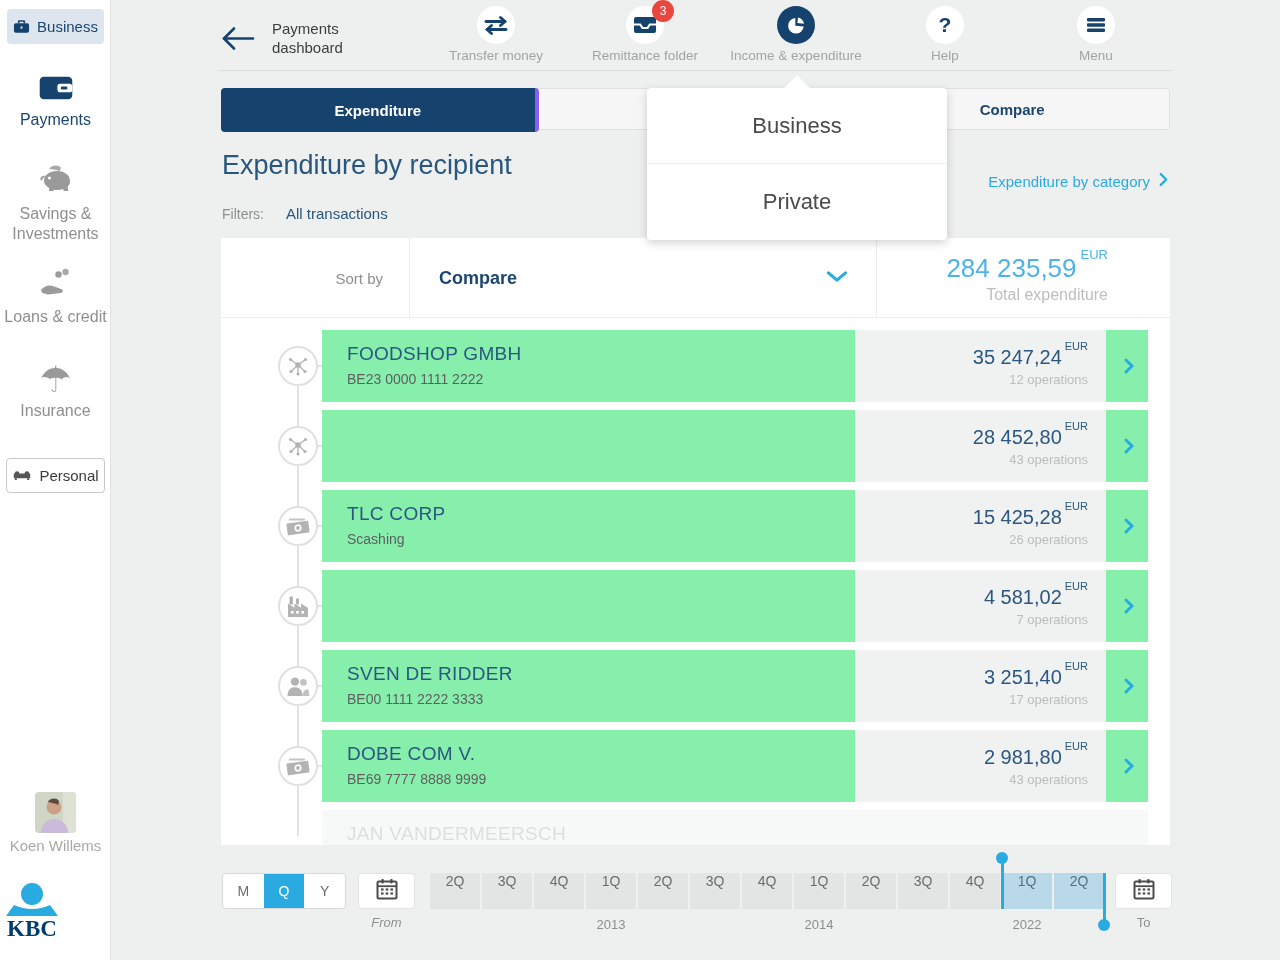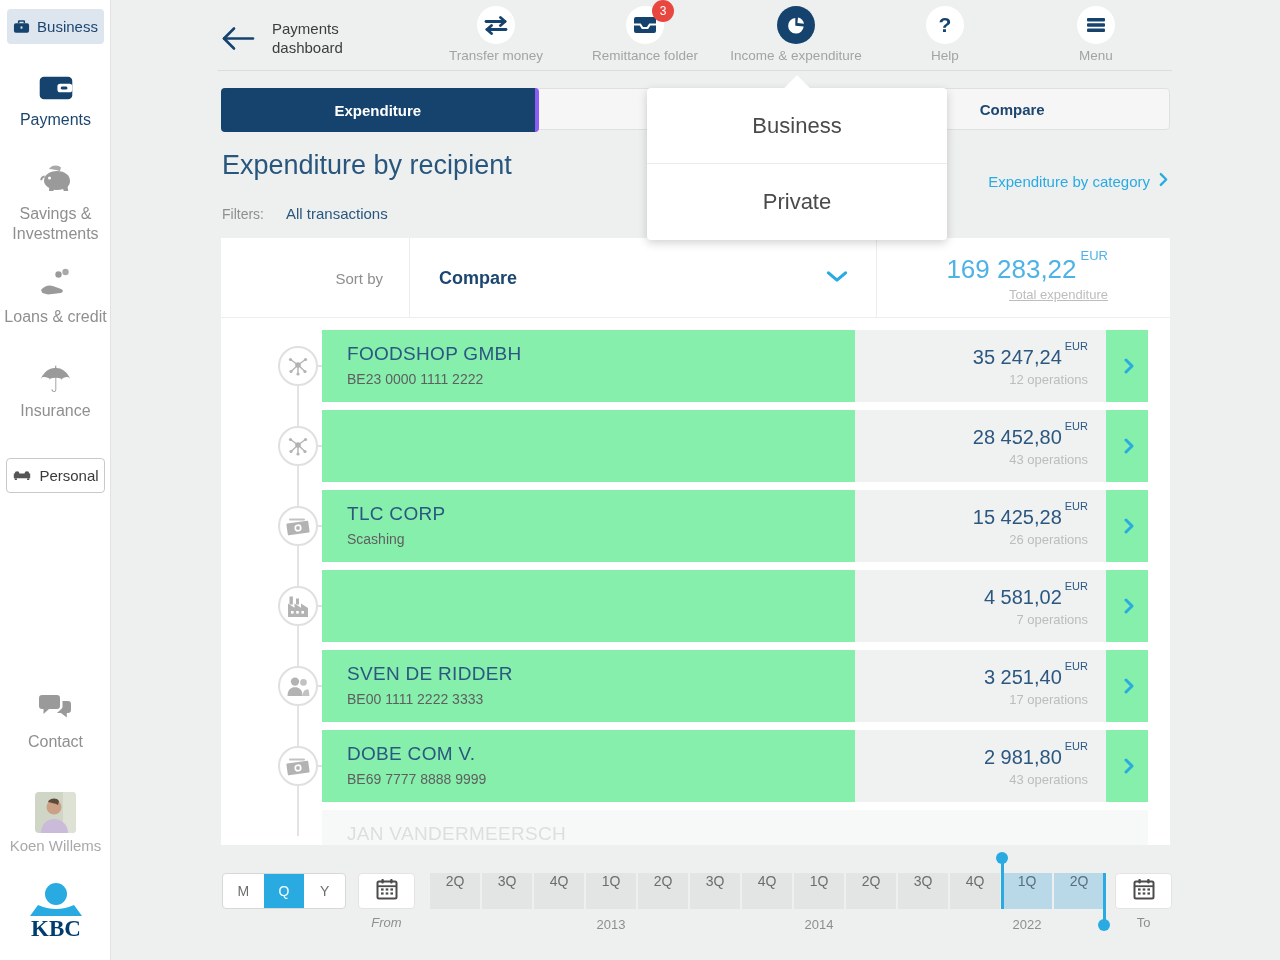--- a/index.html
+++ b/index.html
@@ -20,21 +20,21 @@
   .side-item.active { color:#1c4670; }
   .side-item.active .ic { color:#16436e; }
   .umbrella-glyph { font-size:36px; line-height:34px; color:#9a9a9a; display:block; margin-bottom:2px; }
   .personal-btn { position:absolute; left:6px; top:458px; width:99px; height:35px;
                   border:1px solid #c9c9c9; border-radius:4px; background:#fff;
                   display:flex; align-items:center; justify-content:center; gap:7px;
                   font-size:15px; color:#3a3a3a; cursor:pointer; }
   .avatar { position:absolute; left:35px; top:792px; width:41px; height:41px; border-radius:4px; overflow:hidden; }
   .user-name { position:absolute; left:0; top:835px; width:111px; text-align:center;
                color:#a9a9a9; font-size:15px; line-height:21px; }
-  .kbc-logo { position:absolute; left:0; top:882px; width:111px; text-align:center; }
+  .kbc-logo { position:absolute; left:0; top:882px; width:111px; text-align:left; }
 
   
   .topnav { position:absolute; left:111px; top:0; width:1169px; height:70px; }
   .back-btn { position:absolute; left:110px; top:26px; color:#16436e; cursor:pointer; }
   .back-title { position:absolute; left:161px; top:19px; width:120px; font-size:15px;
                 line-height:19px; color:#3d3d3d; cursor:pointer; }
   .nav-item { position:absolute; top:6px; width:150px; text-align:center; cursor:pointer; }
   .nav-item .icon-circle { position:relative; width:38px; height:38px; margin:0 auto; border-radius:50%;
                 background:#fff; color:#16436e; display:flex; align-items:center; justify-content:center; }
   .nav-item.active .icon-circle { background:#16436e; color:#fff; }
@@ -79,21 +79,21 @@
                 color:#8e8e8e; font-size:15px; }
   .sort-cell2 { position:absolute; left:190px; top:0; width:466px; height:80px; border-right:1px solid #ededed;
                 display:flex; align-items:center; padding:0 28px; cursor:pointer; }
   .sort-value { font-size:18px; font-weight:bold; color:#1c4670; flex:1; }
   .sort-chevron { color:#29abe2; }
   .sort-cell3 { position:absolute; left:657px; top:0; width:292px; height:80px;
                 display:flex; flex-direction:column; justify-content:center; align-items:flex-end;
                 padding-right:62px; }
   .total-amount { color:#4db3e6; font-size:26px; }
   .total-amount sup { font-size:13px; top:-8px; position:relative; margin-left:4px; }
-  .total-caption { color:#bdbdbd; font-size:13px; margin-top:2px;text-decoration:underline; }
+  .total-caption { color:#bdbdbd; font-size:16px; margin-top:2px; }
 
   .timeline-line { position:absolute; left:76px; top:128px; width:2px; height:470px; background:#e3e3e3; }
   .rec-list { position:absolute; left:101px; top:92px; width:826px; list-style:none; }
   .rec-row { position:relative; width:826px; height:72px; background:#86efac; margin-bottom:8px; }
   .row-icon { position:absolute; left:-44px; top:16px; width:40px; height:40px; border-radius:50%;
               background:#fff; border:2px solid #e0e0e0; color:#b3b3b3;
               display:flex; align-items:center; justify-content:center; }
   .row-tick { position:absolute; left:-8px; top:35px; width:8px; height:2px; background:#e0e0e0; }
   .rec-main { position:absolute; left:25px; top:13px; }
   .rec-name { font-size:19px; color:#2b5781; letter-spacing:.3px; }
@@ -189,27 +189,20 @@
         </div>
       </div>
 
     <button class="personal-btn">
       <span><svg width="20" height="13" viewBox="0 0 22 14" fill="#555">
             <path d="M3 6a2.6 2.6 0 0 1 5.2 0h5.6A2.6 2.6 0 0 1 19 6h1v5H2V6zM3 11.5h2.4V13H3zM16.6 11.5H19V13h-2.4z"></path>
           </svg></span>
       <span>Personal</span>
     </button>
 
-    <div class="side-item" style="top:693px">
-      <span class="ic"><svg width="36" height="30" viewBox="0 0 36 30" fill="#9a9a9a">
-            <path d="M4 2h15a3 3 0 0 1 3 3v8a3 3 0 0 1-3 3h-8l-5.5 5v-5H4a3 3 0 0 1-3-3V5a3 3 0 0 1 3-3z"></path>
-            <path d="M24.5 8H30a3 3 0 0 1 3 3v6a3 3 0 0 1-3 3h-1.2v4.4L23 20h-4l4.3-3.9c.8-.7 1.2-1.3 1.2-2.6z"></path>
-          </svg></span>
-      <span class="side-label">Contact</span>
-    </div>
 
     <div class="avatar">
       <svg width="41" height="41" viewBox="0 0 41 41">
           <rect width="41" height="41" fill="#cfd6c6"></rect>
           <rect x="28" y="0" width="13" height="41" fill="#dde2d4"></rect>
           <circle cx="19" cy="15" r="7.5" fill="#caa184"></circle>
           <path d="M6 41c0-9 6-14 13-14s14 5 14 14z" fill="#cabbdb"></path>
           <path d="M13 10c1-4 9-5 11-1l-1 4c-3-2-7-2-10-3z" fill="#5d4a3a"></path>
         </svg>
     </div>
@@ -335,21 +328,21 @@
   <section class="card">
     <div class="sort-row">
       <div class="sort-cell1">Sort by</div>
       <div class="sort-cell2">
         <span class="sort-value">Compare</span>
         <span class="sort-chevron"><svg width="22" height="13" viewBox="0 0 18 10" fill="none" stroke="#29abe2" stroke-width="2.6" stroke-linecap="round" stroke-linejoin="round">
               <path d="M2 2l7 6 7-6"></path>
             </svg></span>
       </div>
       <div class="sort-cell3">
-        <div class="total-amount"><span>169 283,22</span><sup>EUR</sup></div>
+        <div class="total-amount"><span>284 235,59</span><sup>EUR</sup></div>
         <div class="total-caption">Total expenditure</div>
       </div>
     </div>
 
     <div class="timeline-line"></div>
 
     <ul class="rec-list">
 
     <li class="rec-row">
           <span class="row-tick"></span>

